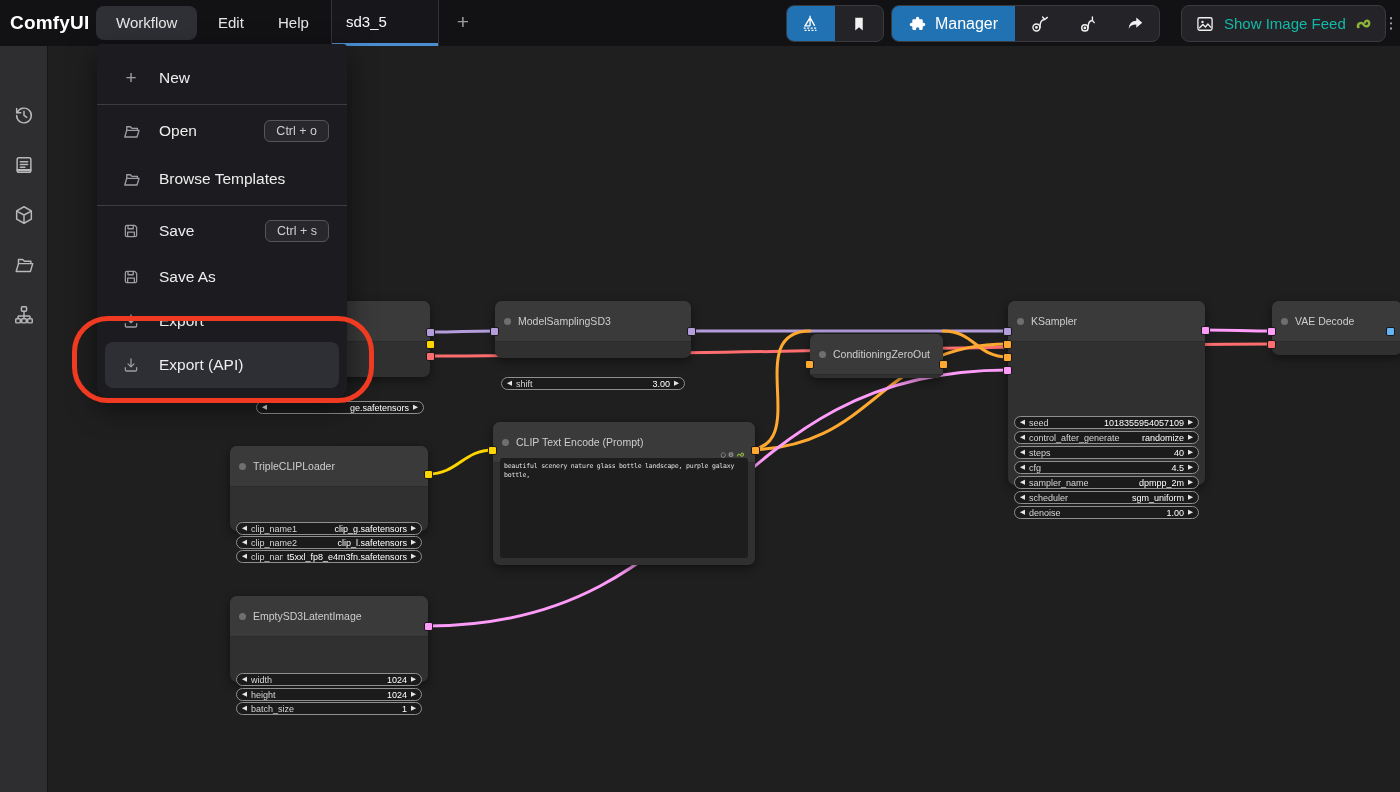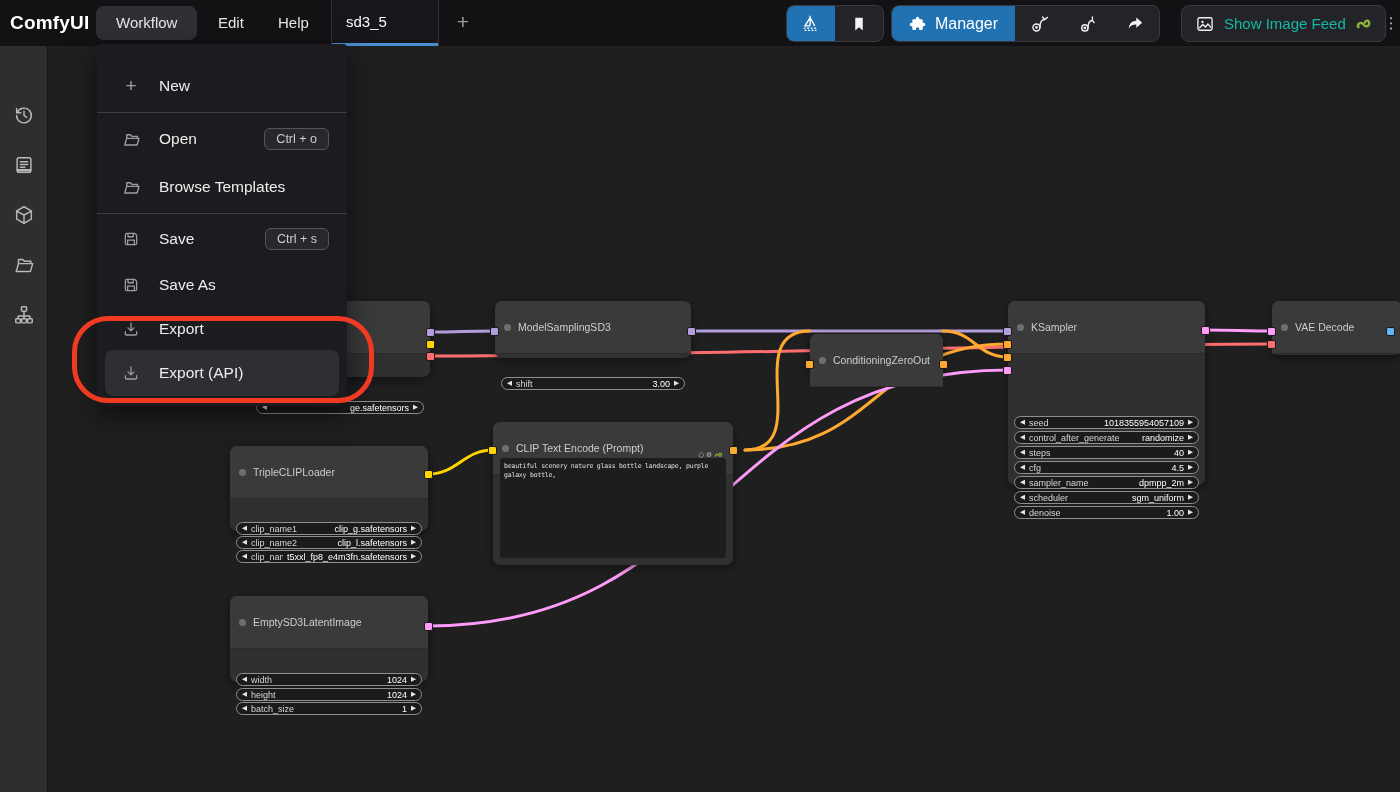--- a/index.html
+++ b/index.html
@@ -25,36 +25,36 @@
   .manager-label{font-size:16px;color:#fff;}
   .g3{left:1181px;} .g3 .seg{padding:0 13px;gap:9px;}
   .feed-label{font-size:15px;color:#14b8a6;white-space:nowrap;}
   .overflow{position:absolute;left:1382px;top:0;width:18px;height:46px;display:flex;align-items:center;justify-content:center;color:#c4c4c4;font-size:15px;cursor:pointer;}
   .i-dots::before{content:"\22EE";}
   
   .sidebar{position:absolute;left:0;top:46px;width:48px;height:746px;background:#2e2e30;border-right:1px solid #161618;z-index:10;box-sizing:border-box;}
   .sbtn{position:absolute;left:13px;width:22px;height:22px;color:#b8b8b8;cursor:pointer;}
   
   .wmenu{position:absolute;left:97px;top:44px;width:250px;background:#1c1c20;border-radius:4px 4px 12px 12px;
-         box-shadow:0 10px 28px rgba(0,0,0,.55);z-index:20;padding:18px 0 10px;box-sizing:border-box;}
+         box-shadow:0 10px 28px rgba(0,0,0,.55);z-index:20;padding:10px 0 10px;box-sizing:border-box;}
   .mi{display:flex;align-items:center;padding:0 14px 0 24px;gap:18px;cursor:pointer;}
   .mi-h48{height:48px;} .mi-h46{height:46px;} .mi-h42{height:42px;}
   .mi.highlight{background:#2e2e35;border-radius:8px;margin:0 8px;padding:0 6px 0 16px;}
   .mico{width:20px;height:20px;color:#9c9ca2;flex:none;display:flex;align-items:center;justify-content:center;font-size:19px;}
   .mlabel{font-size:15.5px;color:#ededed;flex:1;white-space:nowrap;}
   .kbd{font-size:12.5px;color:#cfcfcf;background:#27272c;border:1px solid #55555c;border-radius:6px;padding:3px 11px;margin-right:4px;}
   .msep{height:1px;background:#3c3c42;margin:2px 0;}
   
   .annotation{position:absolute;left:72px;top:316px;width:292px;height:77px;border:5px solid var(--red_annot);
               border-radius:36px;z-index:30;pointer-events:none;}
   
   .wires{position:absolute;left:0;top:0;z-index:1;}
   .wires path{fill:none;stroke-width:3;stroke-linecap:round;}
   .node{position:absolute;background:#303030;border-radius:7px;box-shadow:0 3px 10px rgba(0,0,0,.45);z-index:2;box-sizing:border-box;}
-  .nhead{height:20px;display:flex;align-items:center;gap:7px;padding:16px 9px;background:#3a3a3a;border-radius:7px 7px 0 0;border-bottom:1px solid rgba(0,0,0,.25);}
+  .nhead{height:20px;display:flex;align-items:center;gap:7px;padding:10px 9px;background:#3a3a3a;border-radius:7px 7px 0 0;border-bottom:1px solid rgba(0,0,0,.25);}
   .ndot{width:7px;height:7px;border-radius:50%;background:#6f6f6f;flex:none;}
   .ntitle{font-size:10.5px;color:#cdcdcd;white-space:nowrap;overflow:hidden;}
   .slot{position:absolute;width:9px;height:9px;border-radius:2px;border:1px solid #191919;box-sizing:border-box;}
   .slot.in{left:-5px;} .slot.out{right:-5px;}
   .c-model{background:var(--model);} .c-clip{background:var(--clip);} .c-vae{background:var(--vae);}
   .c-cond{background:var(--cond);} .c-latent{background:var(--latent);} .c-image{background:var(--image);}
   .widget{position:absolute;left:6px;right:6px;height:13px;background:#1b1b1b;border:1px solid #8f8f8f;border-radius:8px;
           display:flex;align-items:center;padding:0 5px;gap:4px;box-sizing:border-box;cursor:pointer;margin-top:40px;}
   .arr{font-size:6.5px;color:#e6e6e6;flex:none;line-height:1;}
   .arr-l::before{content:"\25C0";} .arr-r::before{content:"\25B6";}
@@ -208,21 +208,21 @@
       <span class="arr arr-r"></span>
     </div>
     <div class="widget" style="top:64px">
       <span class="arr arr-l"></span>
       <span class="wname">clip_name3</span>
       <span class="wval">t5xxl_fp8_e4m3fn.safetensors</span>
       <span class="arr arr-r"></span>
     </div>
   </div>
 
-  <div class="node" style="left:493px;top:422px;width:240px;height:143px;">
+  <div class="node" style="left:493px;top:422px;width:262px;height:143px;">
     <div class="nhead">
       <span class="ndot"></span>
       <span class="ntitle">CLIP Text Encode (Prompt)</span>
     </div>
     <div class="slot in c-clip" style="top:24px"></div>
     <div class="slot out c-cond" style="top:24px"></div>
     <div class="ntext" style="top:36px;height:100px;">
       <div class="ntext-icons">
         <span class="i-circle"></span>
         <span class="i-gear"></span>

